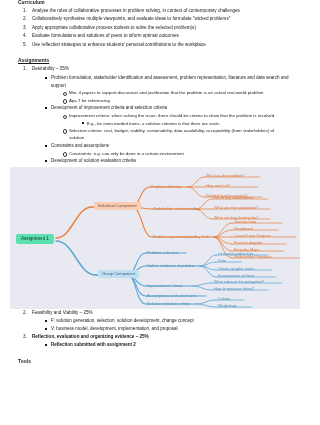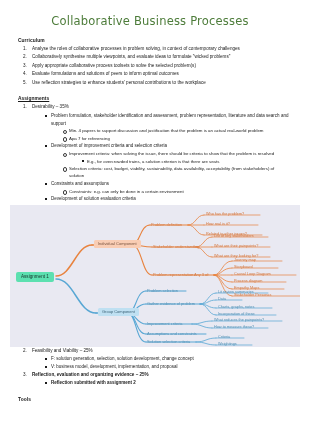--- a/index.html
+++ b/index.html
@@ -166,21 +166,20 @@
 
   .tail { margin-top: 3px; }
 </style>
 </head>
 <body>
 
 <div id="page">
 
   <div class="doc">
 
-    <div class="doc-title">Collaborative Business Processes</div>
 
     <div class="h-head">Curriculum</div>
     <ol class="lvl1">
       <li><span class="t">Analyse the roles of collaborative processes in problem solving, in context of contemporary challenges</span></li>
       <li><span class="t">Collaboratively synthesise multiple viewpoints, and evaluate ideas to formulate "wicked problems"</span></li>
       <li><span class="t">Apply appropriate collaborative process toolsets to solve the selected problem(s)</span></li>
       <li><span class="t">Evaluate formulations and solutions of peers to inform optimal outcomes</span></li>
       <li><span class="t">Use reflection strategies to enhance students' personal contributions to the workplace</span></li>
     </ol>
 

